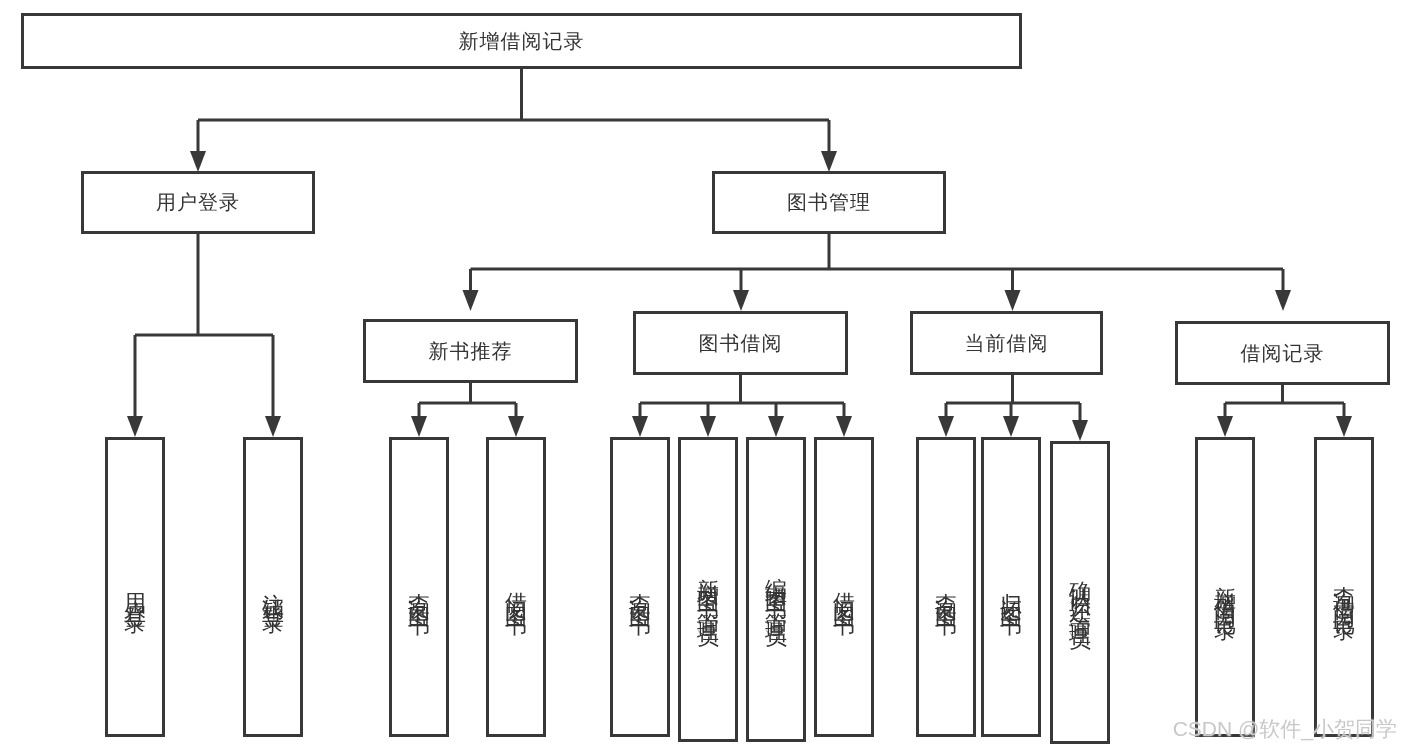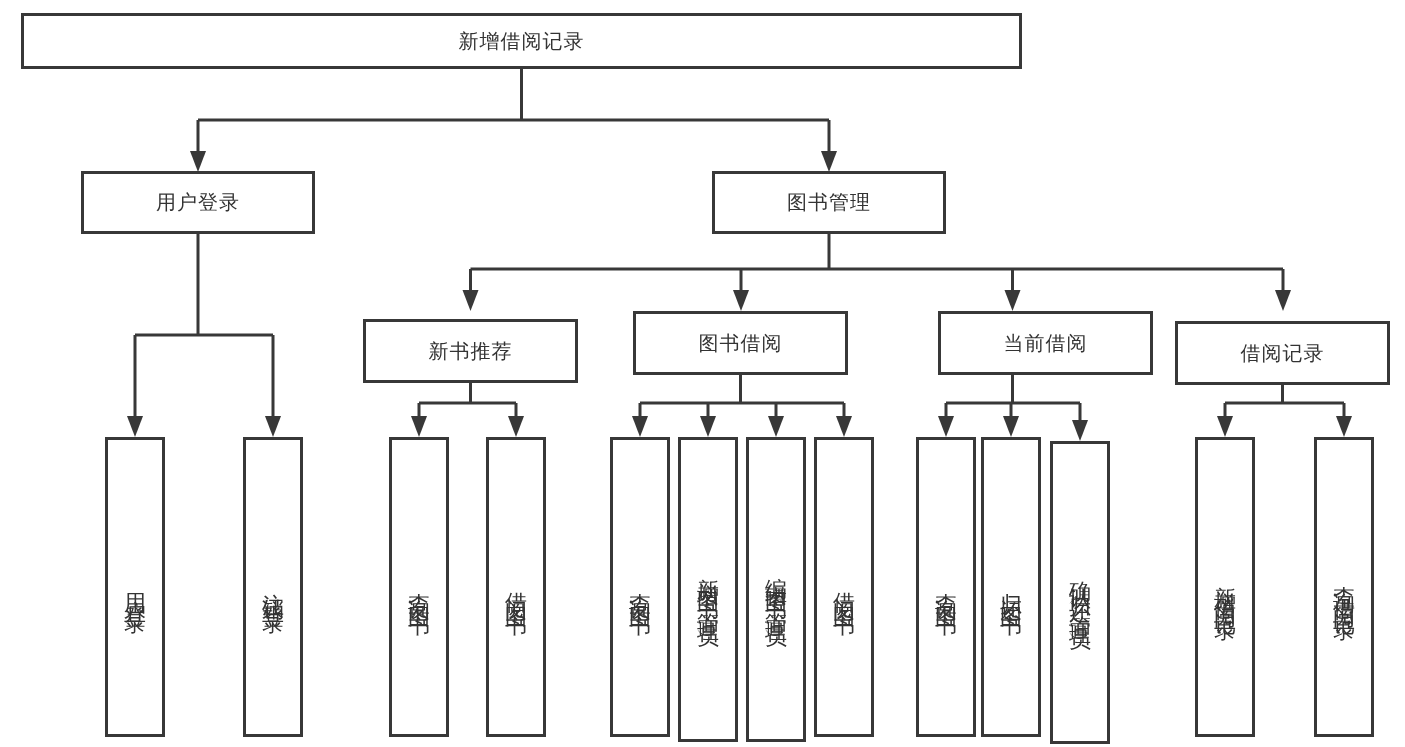--- a/index.html
+++ b/index.html
@@ -78,34 +78,35 @@
     <path class="arrow" d="M1336 416 L1352 416 L1344 437 Z"></path>
   </svg>
 
   <div class="box h" style="left:21px;top:13px;width:1001px;height:56px;">新增借阅记录</div>
 
   <div class="box h" style="left:81px;top:171px;width:234px;height:63px;">用户登录</div>
   <div class="box h" style="left:712px;top:171px;width:234px;height:63px;">图书管理</div>
 
   <div class="box h" style="left:363px;top:311px;width:215px;height:64px;margin-top:8px;">新书推荐</div>
   <div class="box h" style="left:633px;top:311px;width:215px;height:64px;">图书借阅</div>
-  <div class="box h" style="left:938px;top:311px;width:215px;height:64px;font-family:Liberation Mono, monospace;">当前借阅</div>
+  <div class="box h" style="left:910px;top:311px;width:193px;height:64px;font-family:Liberation Mono, monospace;">当前借阅</div>
   <div class="box h" style="left:1175px;top:321px;width:215px;height:64px;">借阅记录</div>
 
   <div class="box v" style="left:105px;top:437px;width:60px;height:300px;">用户登录</div>
   <div class="box v" style="left:243px;top:437px;width:60px;height:300px;">注销登录</div>
 
   <div class="box v" style="left:389px;top:437px;width:60px;height:300px;">查询图书</div>
   <div class="box v" style="left:486px;top:437px;width:60px;height:300px;">借阅图书</div>
 
   <div class="box v" style="left:610px;top:437px;width:60px;height:300px;">查询图书</div>
   <div class="box v" style="left:678px;top:437px;width:60px;height:305px;">新增图书（管理员）</div>
   <div class="box v" style="left:746px;top:437px;width:60px;height:305px;">编辑图书（管理员）</div>
   <div class="box v" style="left:814px;top:437px;width:60px;height:300px;">借阅图书</div>
 
   <div class="box v" style="left:916px;top:437px;width:60px;height:300px;">查询图书</div>
   <div class="box v" style="left:981px;top:437px;width:60px;height:300px;">归还图书</div>
   <div class="box v" style="left:1050px;top:441px;width:60px;height:303px;">确认归还（管理员）</div>
 
   <div class="box v" style="left:1195px;top:437px;width:60px;height:300px;">新增借阅记录</div>
   <div class="box v" style="left:1314px;top:437px;width:60px;height:300px;">查询借阅记录</div>
 
+  <div class="watermark">CSDN @软件_小贺同学</div>
 </div>
 
 </body></html>

